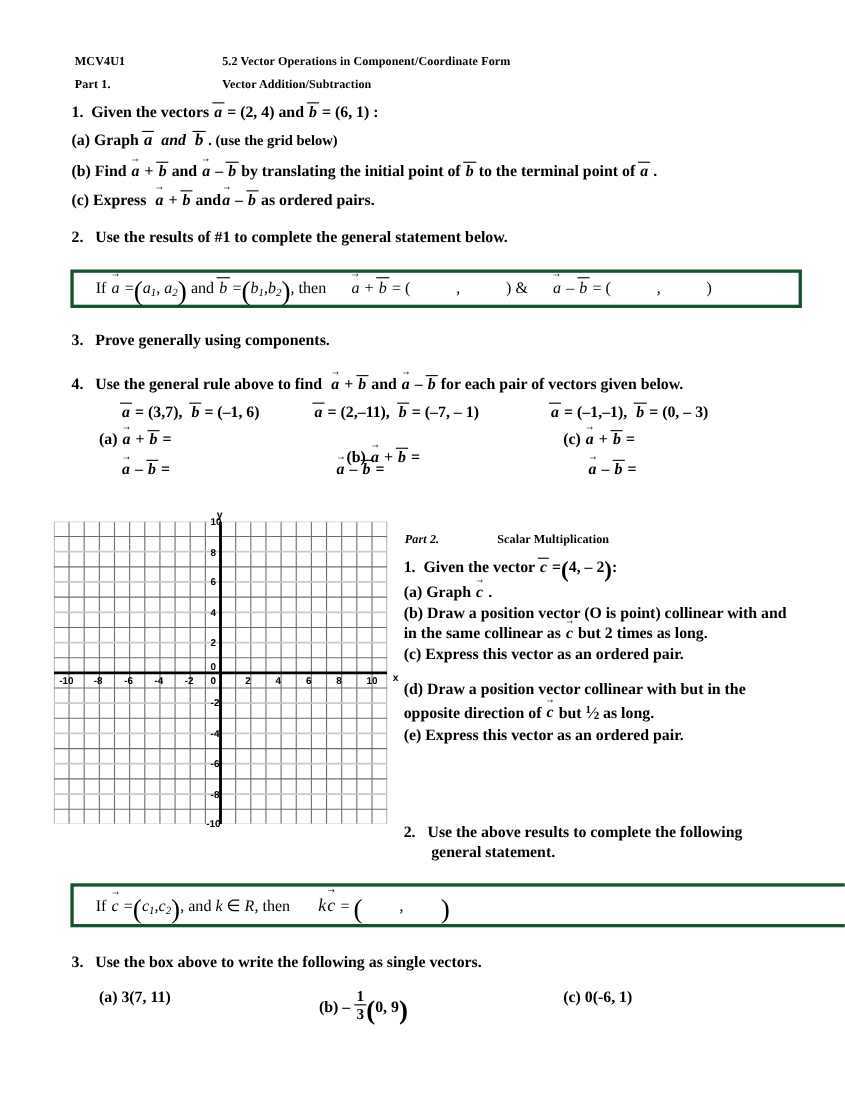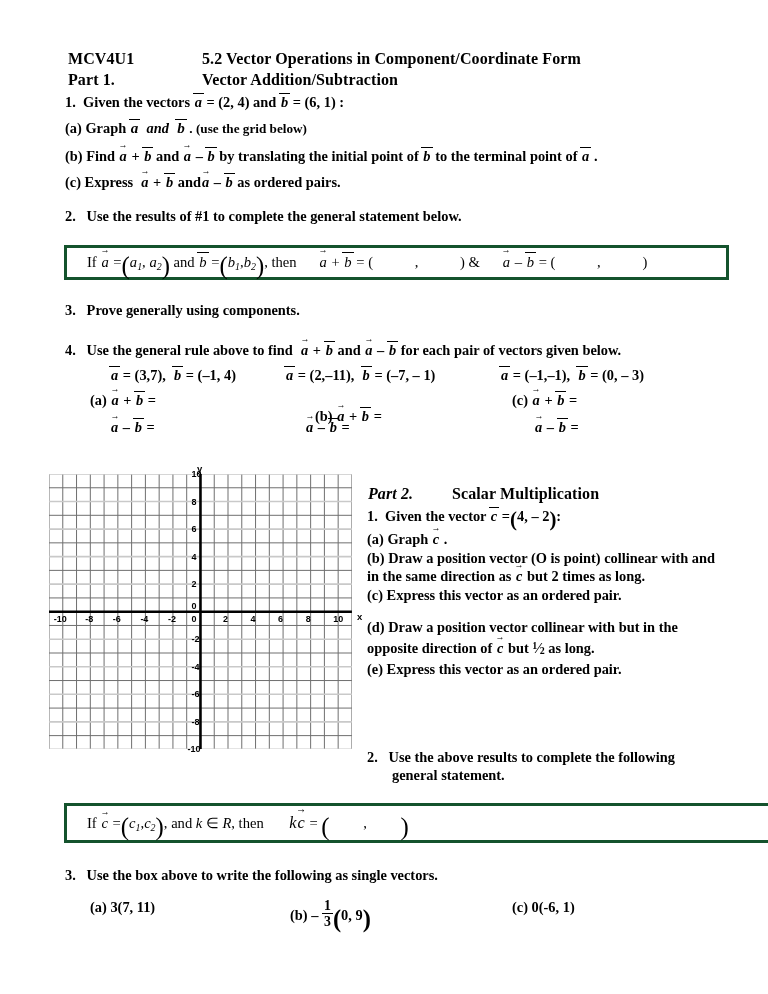--- a/index.html
+++ b/index.html
@@ -9,21 +9,21 @@
     background:#ffffff;
     font-family:"Liberation Serif", serif;
     color:#000;
     position:relative;
     overflow:hidden;
   }
   .page { position:absolute; inset:0; }
 
   
   .abs { position:absolute; white-space:nowrap; }
-  .hdr { font-weight:bold; font-size:16px; letter-spacing:.1px; }
+  .hdr { font-weight:bold; font-size:11px; letter-spacing:.1px; }
   .body-txt { font-size:14.4px;font-weight:bold; }
   .small { font-size:13.2px; }
 
   
   .vec { position:relative; font-style:italic; padding:0 1px; }
   .vec::after {
     content:""; position:absolute; left:-1px; right:-1px; top:-0.08em;
     border-top:1.2px solid #000;
   }
   .vecarr { position:relative; font-style:italic; padding:0 1px; }
@@ -162,21 +162,21 @@
     <span>and</span>
     <span class="vecarr">a</span> –
     <span class="vec">b</span>
     <span>for each pair of vectors given below.</span>
   </div>
 
   <div class="abs body-txt" style="left:110px; top:367px;">
     <span class="vec">a</span>
     <span>= (3,7),</span>&nbsp;
     <span class="vec">b</span>
-    <span>= (–1, 4)</span>
+    <span>= (–1, 6)</span>
   </div>
   <div class="abs body-txt" style="left:90px; top:392px;">
     <span>(a)</span>
     <span class="vecarr">a</span>
     <span>+</span>
     <span class="vec">b</span>
     <span>=</span>
   </div>
   <div class="abs body-txt" style="left:110px; top:419px;">
     <span class="vecarr">a</span>
@@ -317,21 +317,21 @@
     <span>Graph</span>
     <span class="vecarr">c</span>
     <span>.</span>
   </div>
 
   <div class="abs body-txt" style="left:367px; top:550px;">
     <span>(b)</span>
     <span>Draw a position vector (O is point) collinear with and</span>
   </div>
   <div class="abs body-txt" style="left:367px; top:568px;">
-    <span>in the same direction as</span>
+    <span>in the same collinear as</span>
     <span class="vecarr">c</span>
     <span>but 2 times as long.</span>
   </div>
   <div class="abs body-txt" style="left:367px; top:619px;">
     <span>(d)</span>
     <span>Draw a position vector collinear with but in the</span>
   </div>
 
   <div class="abs body-txt" style="left:367px; top:587px;">
     <span>(c)</span>

